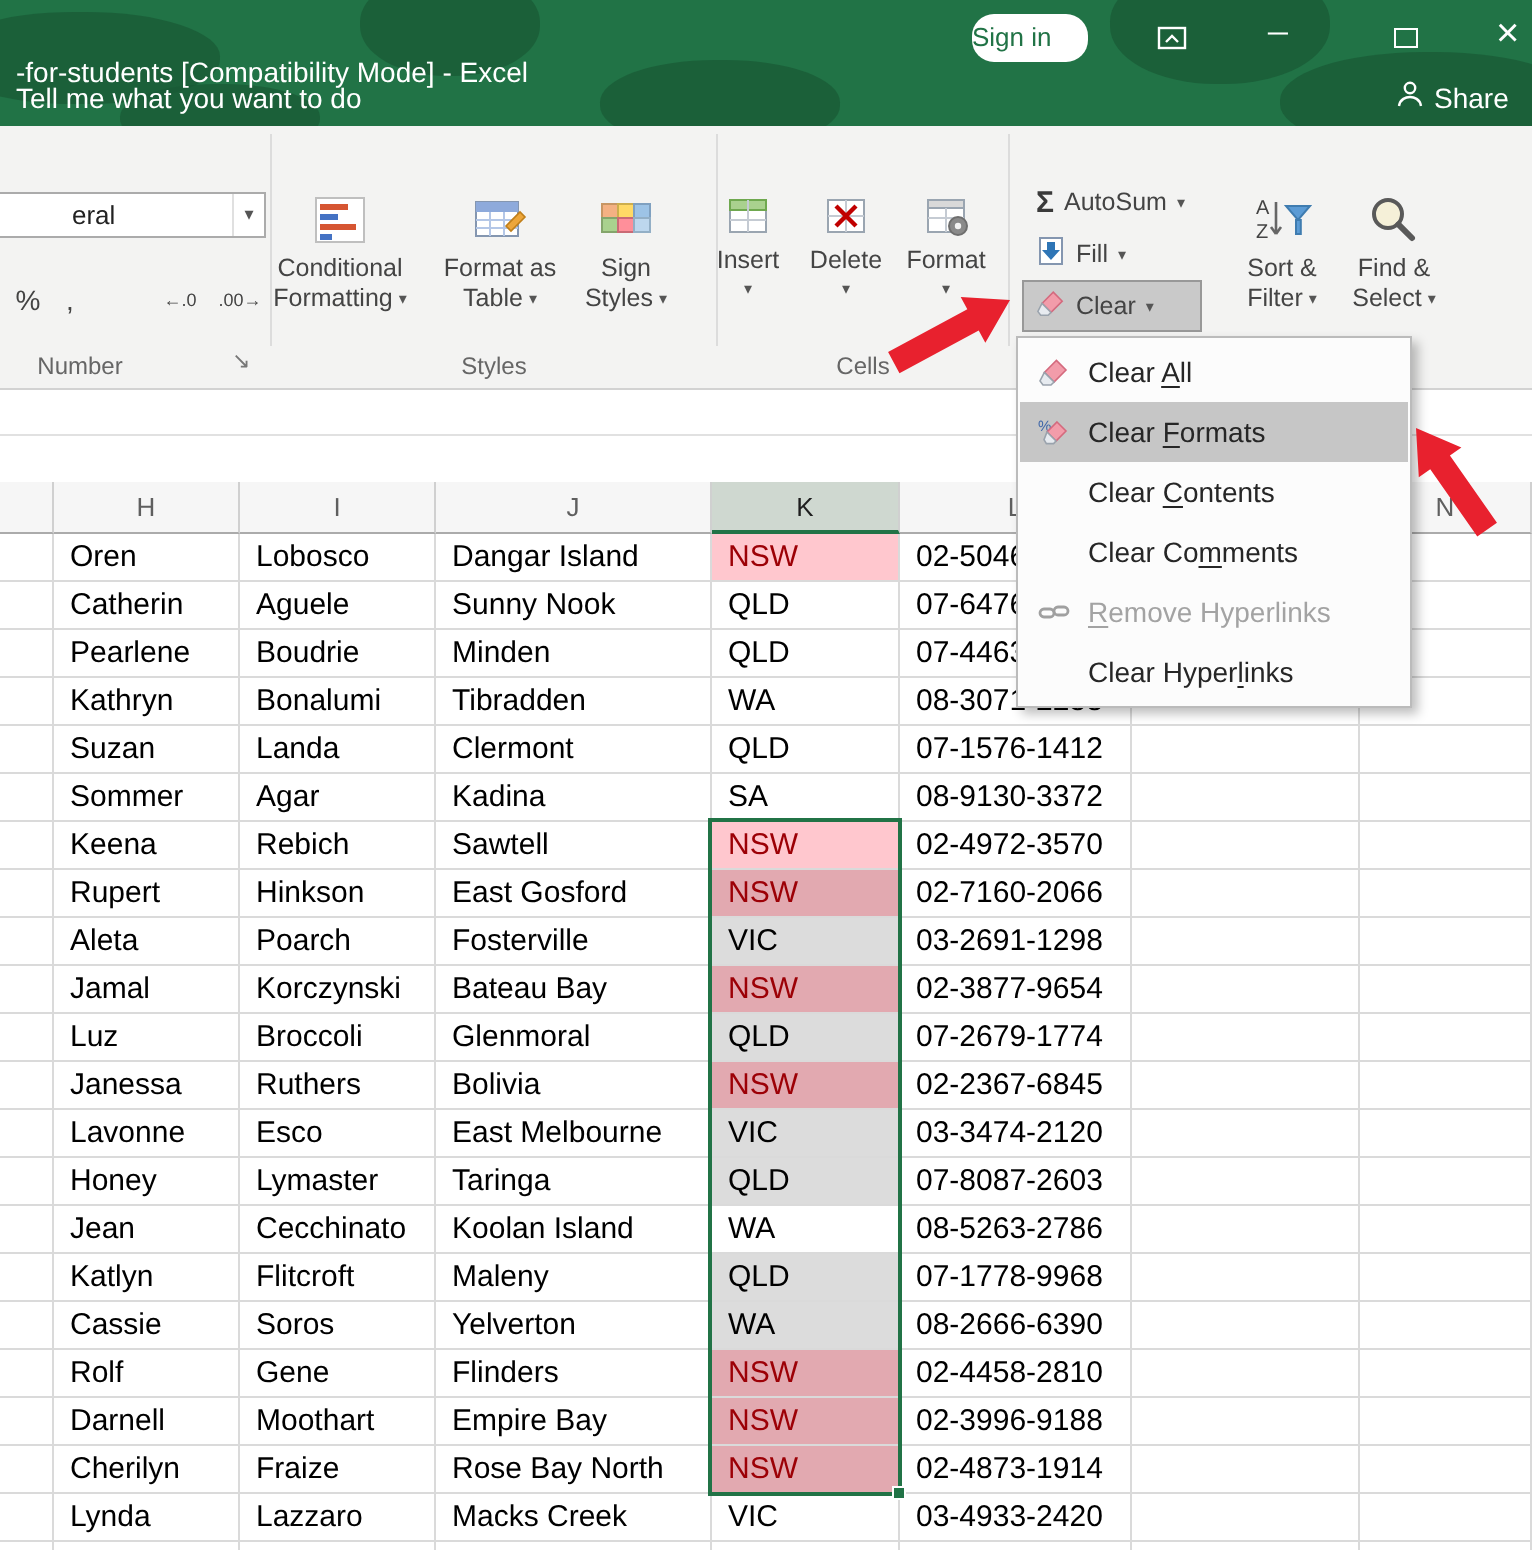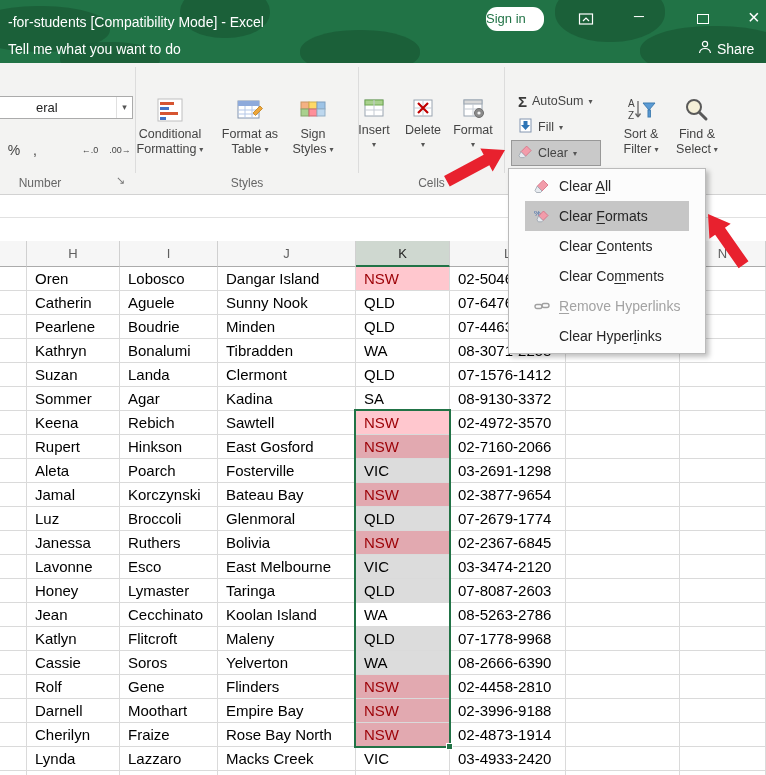--- a/index.html
+++ b/index.html
@@ -3,21 +3,21 @@
 <meta charset="utf-8">
 <style>
   * { margin:0; padding:0; box-sizing:border-box; }
   html,body { width:766px; height:775px; overflow:hidden; }
   body { position:relative; font-family:"Liberation Sans",sans-serif; background:#fff; }
   button { font-family:inherit; background:none; border:none; padding:0; cursor:default; }
 
   
   .greenhead { position:absolute; top:0; left:0; width:766px; height:63px; background:#217346; overflow:hidden; z-index:20; }
   .blob { position:absolute; background:#1A5A35; border-radius:48%; opacity:.75; }
-  .title-text { position:absolute; left:8px; top:14px; color:#fff; font-size:14px; white-space:nowrap; }
+  .title-text { position:absolute; left:8px; top:28px; color:#fff; font-size:14px; white-space:nowrap; }
   .signin { position:absolute; left:486px; top:7px; width:58px; height:24px; background:#fff; color:#217346; font-size:13px; text-align:left; line-height:24px;border-radius:11px; }
   .wicon { position:absolute; color:#fff; }
   .max-box { left:697px; top:14px; width:12px; height:10px; border:1.5px solid #fff; }
   .tellme-text { position:absolute; left:8px; top:41px; color:#fff; font-size:14px; }
   .share-wrap { position:absolute; left:698px; top:40px; color:#fff; font-size:14px; display:flex; align-items:flex-end; gap:5px; }
 
   
   .ribbon { position:absolute; top:63px; left:0; width:766px; height:132px; background:#F3F3F2; border-bottom:1px solid #D2D2D2; z-index:10; }
   .gsep { position:absolute; top:4px; height:106px; width:1px; background:#DCDCDC; }
   .glabel { position:absolute; top:113px; text-align:center; font-size:12px; color:#666; }
@@ -38,21 +38,21 @@
 
   .cellbtn { position:absolute; top:30px; height:84px; display:flex; flex-direction:column; align-items:center; font-size:12.5px; color:#444; }
   .cellbtn .bicon { height:30px; display:flex; align-items:center; }
   .cellbtn .dd { margin-top:3px; }
 
   .erow { position:absolute; left:512px; height:24px; display:flex; align-items:center; gap:5px; font-size:12.5px; color:#444; padding:0 6px; }
   .erow .sigma { font-size:15px; font-weight:bold; color:#3A3A3A; }
   .erow.active { background:#C9C9C9; outline:1px solid #989898; }
 
   
-  .clear-menu { position:absolute; left:508px; top:168px; width:198px; background:#FCFCFC; border:1px solid #BBBBBB; box-shadow:3px 3px 5px rgba(0,0,0,.25); z-index:50; padding:2px 16px; }
+  .clear-menu { position:absolute; left:508px; top:168px; width:198px; background:#FCFCFC; border:1px solid #BBBBBB; box-shadow:3px 3px 5px rgba(0,0,0,.25); z-index:50; padding:2px 1px; }
   .mi { height:30px; display:flex; align-items:center; }
   .mi-icon { width:34px; flex:none; display:flex; justify-content:center; align-items:center; }
   .mi-label { font-size:14px; color:#262626; white-space:nowrap; }
   .mi-hl { background:#C6C6C6; }
   .mi-dis .mi-label { color:#A3A3A3; }
   .mi-label u { text-underline-offset:2px; }
 
   
   .fstrip { position:absolute; top:196px; left:0; width:766px; height:22px; background:#fff; border-bottom:1px solid #E1E1E1; z-index:5; }
   .sheet { position:absolute; top:219px; left:0; width:766px; height:556px; background:#fff; }

